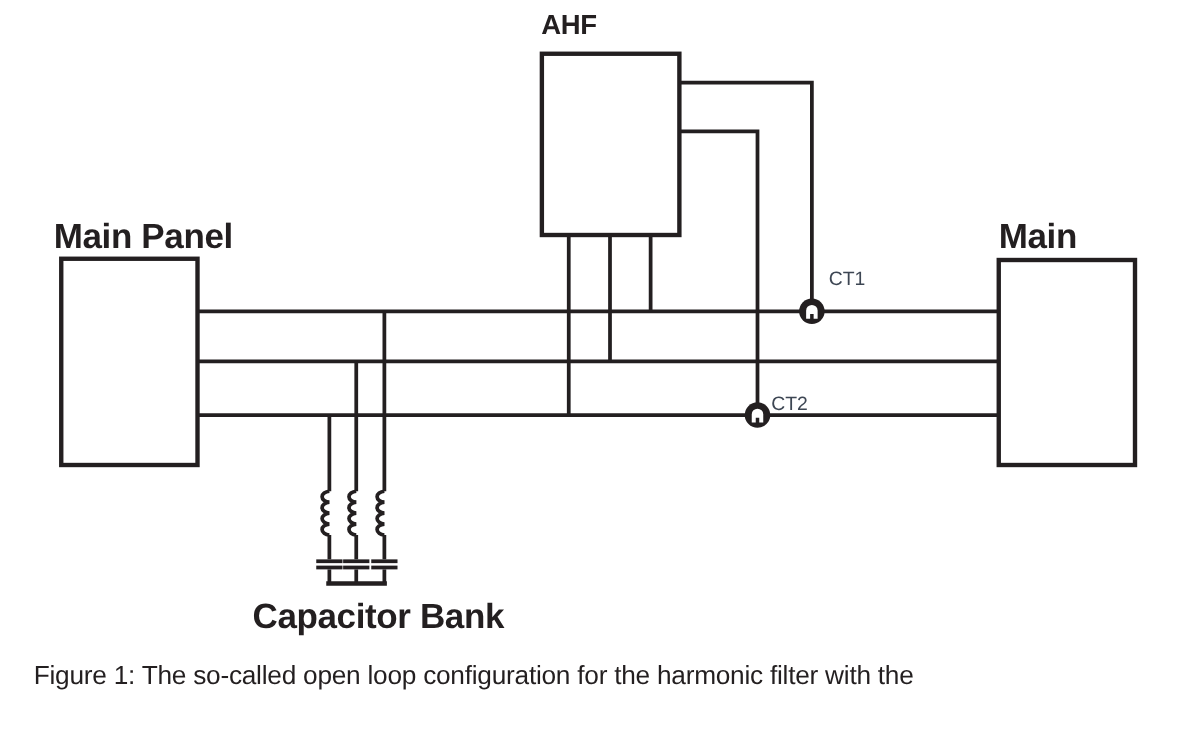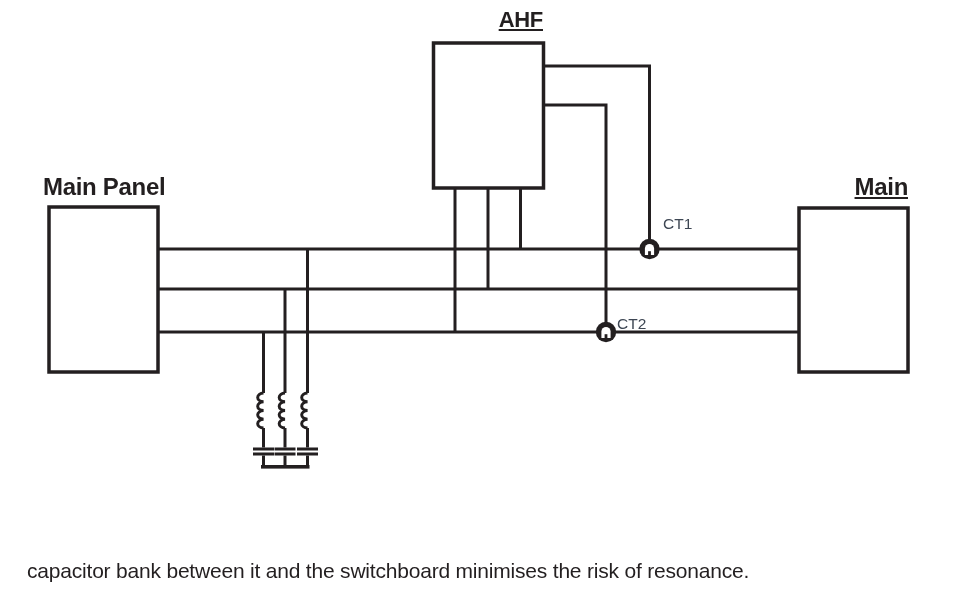--- a/index.html
+++ b/index.html
@@ -19,25 +19,25 @@
   }
   .stage svg { position: absolute; left: 0; top: 0; }
   .wire  { stroke: var(--ink); stroke-width: 3; fill: none; }
   .box   { stroke: var(--ink); stroke-width: 3.5; fill: var(--background); }
   .solid { fill: var(--ink); }
   .cutout{ fill: var(--background); }
   .lbl {
     position: absolute;
     color: var(--ink);
     font-weight: bold;
-    font-size: 24px;
+    font-size: 28px;
     letter-spacing: -0.3px;
     white-space: nowrap;
   }
-  .lbl.centered { text-align: right; text-decoration: underline; }
+  .lbl.centered { text-align: left; }
   .ct-lbl {
     position: absolute;
     color: var(--ct-label);
     font-weight: 400;
     font-size: 15.5px;
     letter-spacing: 0;
     white-space: nowrap;
     text-align: right;
   }
   .caption {
@@ -120,23 +120,23 @@
       <rect class="solid" x="-1.4" y="2.2" width="2.8" height="4.4"></rect>
     </g>
   </svg>
 
   <div class="lbl centered" style="left:433px; top:7px;   width:110px; font-size:22px;">AHF</div>
 
   <div class="lbl" style="left:43px;  top:173px;">Main Panel</div>
 
   <div class="lbl centered" style="left:799px; top:173px; width:109px;">Main</div>
 
+  <div class="lbl" style="left:202px; top:477px;">Capacitor Bank</div>
 
   <div class="ct-lbl" style="left:663px; top:215px;">CT1</div>
 
   <div class="ct-lbl" style="left:617px; top:315px;">CT2</div>
 
   <div class="caption">
-    <br>
-    <span>capacitor bank between it and the switchboard minimises the risk of resonance.</span>
+    <span>Figure 1: The so-called open loop configuration for the harmonic filter with the</span><br>
   </div>
 
 </div>
 
 </body></html>

